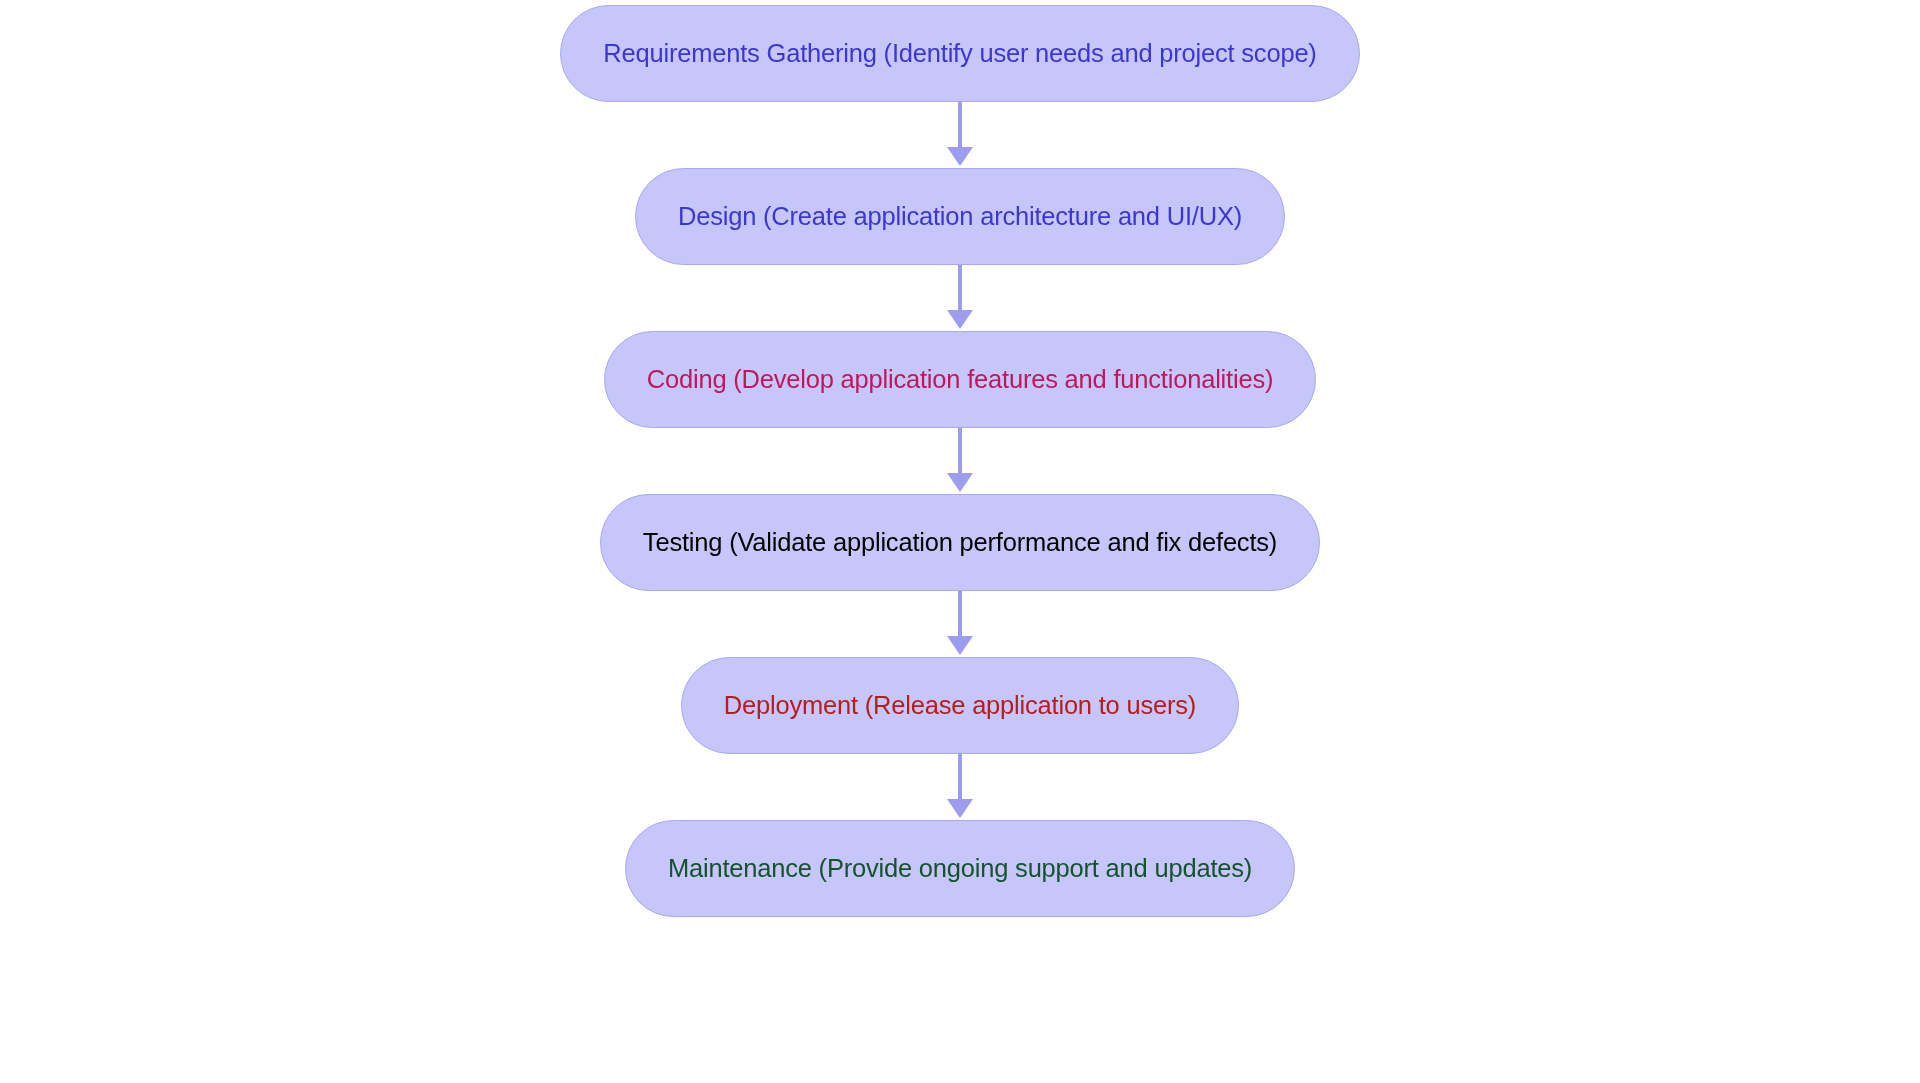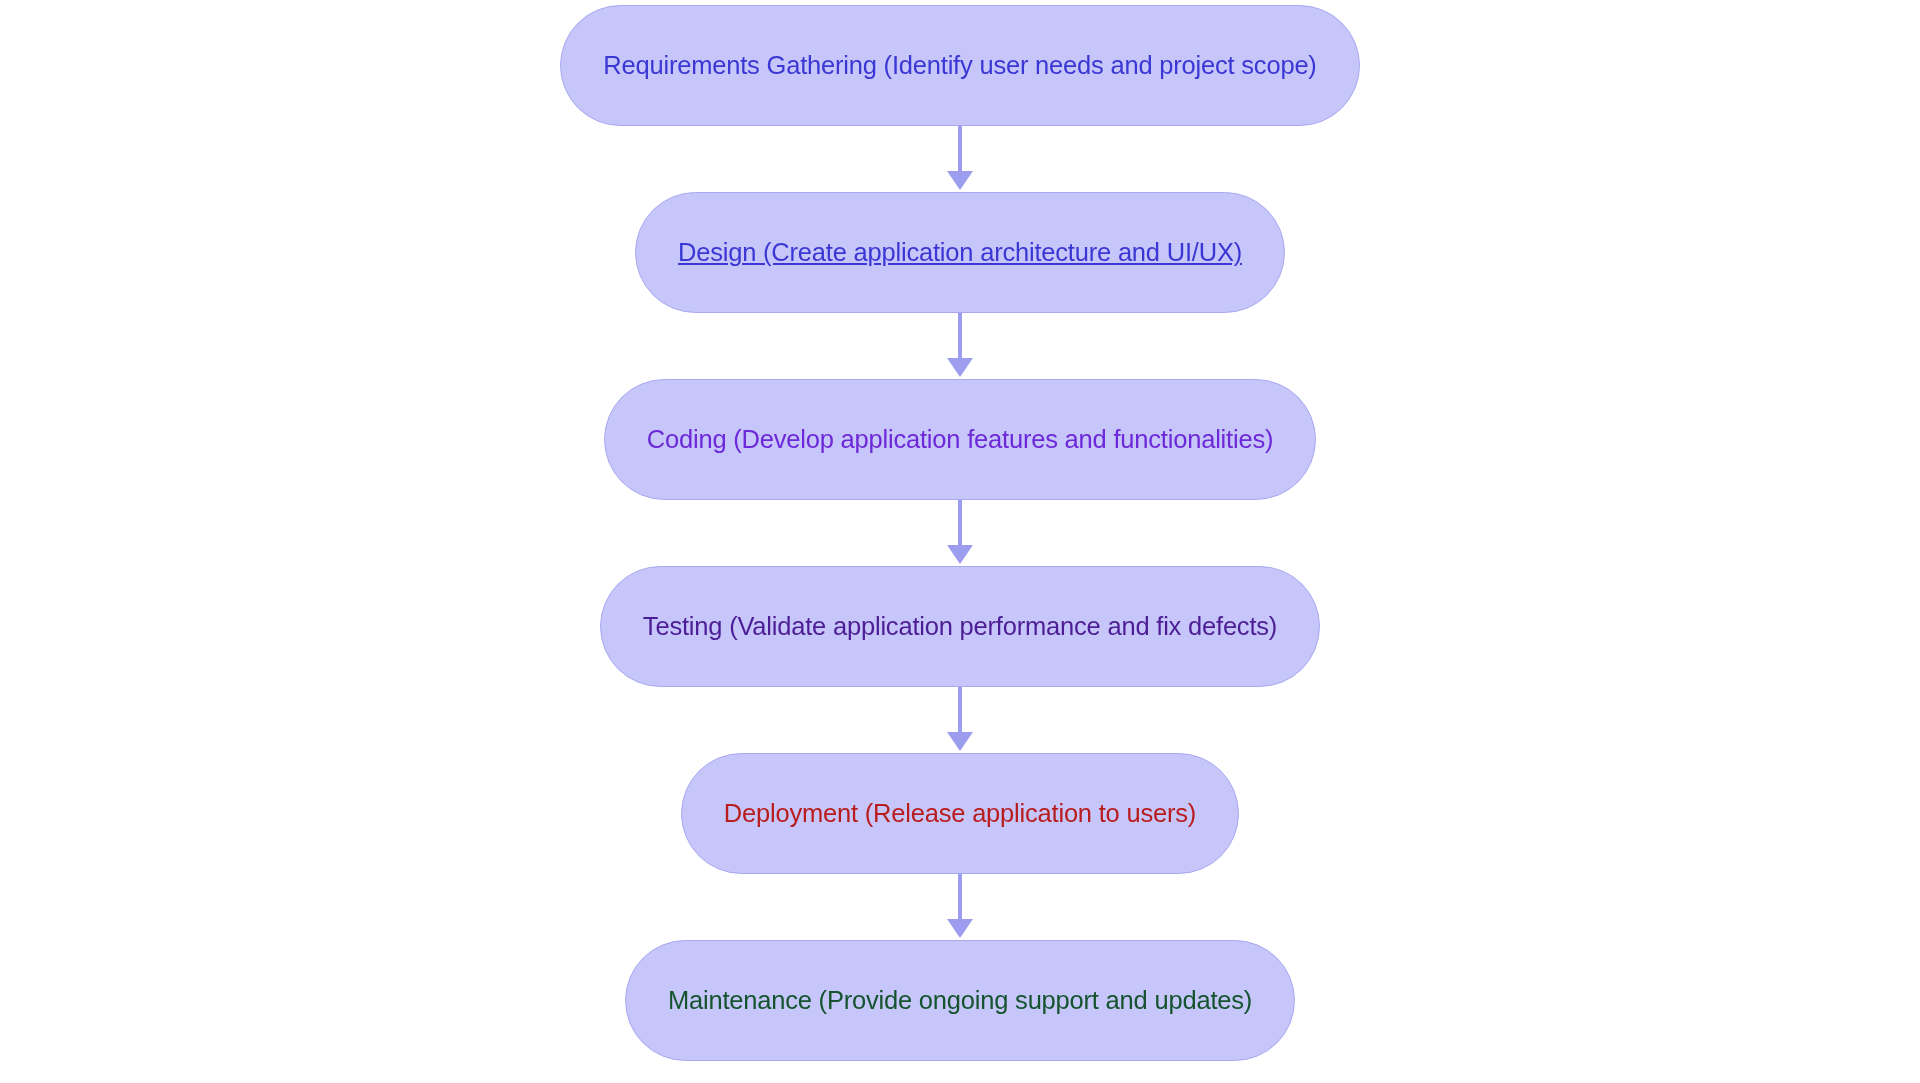--- a/index.html
+++ b/index.html
@@ -42,21 +42,21 @@
     border: 1.6px solid #a9a9f2;
     border-radius: 999px;
     color: #3a37d4;
     font-family: "Liberation Sans", sans-serif;
     font-weight: 400;
     font-size: 25.5px;
     letter-spacing: -0.2px;
     line-height: 1.1;
     white-space: nowrap;
     padding: 0 42px;
-    height: 121px;
+    height: 97px;
   }
 
   .node-label {
     display: block;
   }
 
   .connector {
     position: relative;
     width: 30px;
     height: 66px;
@@ -94,39 +94,39 @@
 
     <div class="node" id="node-0" style="background: rgb(198, 198, 250); border-color: rgb(169, 169, 242); color: rgb(58, 55, 212);">
       <span class="node-label">Requirements Gathering (Identify user needs and project scope)</span>
     </div>
 
     <div class="connector">
       <div class="connector-line" style="background: rgb(157, 157, 240);"></div>
       <div class="connector-head" style="border-top-color: rgb(157, 157, 240);"></div>
     </div>
 
-    <div class="node" id="node-1" style="background: rgb(198, 198, 250); border-color: rgb(169, 169, 242); color: rgb(58, 55, 212); text-decoration: underline;">
+    <div class="node" id="node-1" style="background: rgb(198, 198, 250); border-color: rgb(169, 169, 242); color: rgb(58, 55, 212);">
       <span class="node-label">Design (Create application architecture and UI/UX)</span>
     </div>
 
     <div class="connector">
       <div class="connector-line" style="background: rgb(157, 157, 240);"></div>
       <div class="connector-head" style="border-top-color: rgb(157, 157, 240);"></div>
     </div>
 
-    <div class="node" id="node-2" style="background: rgb(198, 198, 250); border-color: rgb(169, 169, 242); color: #6d28d9;">
+    <div class="node" id="node-2" style="background: rgb(198, 198, 250); border-color: rgb(169, 169, 242); color: #be185d;">
       <span class="node-label">Coding (Develop application features and functionalities)</span>
     </div>
 
     <div class="connector">
       <div class="connector-line" style="background: rgb(157, 157, 240);"></div>
       <div class="connector-head" style="border-top-color: rgb(157, 157, 240);"></div>
     </div>
 
-    <div class="node" id="node-3" style="background: rgb(198, 198, 250); border-color: rgb(169, 169, 242); color: #4c1d95;">
+    <div class="node" id="node-3" style="background: rgb(198, 198, 250); border-color: rgb(169, 169, 242); color: #000000;">
       <span class="node-label">Testing (Validate application performance and fix defects)</span>
     </div>
 
     <div class="connector">
       <div class="connector-line" style="background: rgb(157, 157, 240);"></div>
       <div class="connector-head" style="border-top-color: rgb(157, 157, 240);"></div>
     </div>
 
     <div class="node" id="node-4" style="background: rgb(198, 198, 250); border-color: rgb(169, 169, 242); color: #b91c1c;">
       <span class="node-label">Deployment  (Release application to users)</span>

